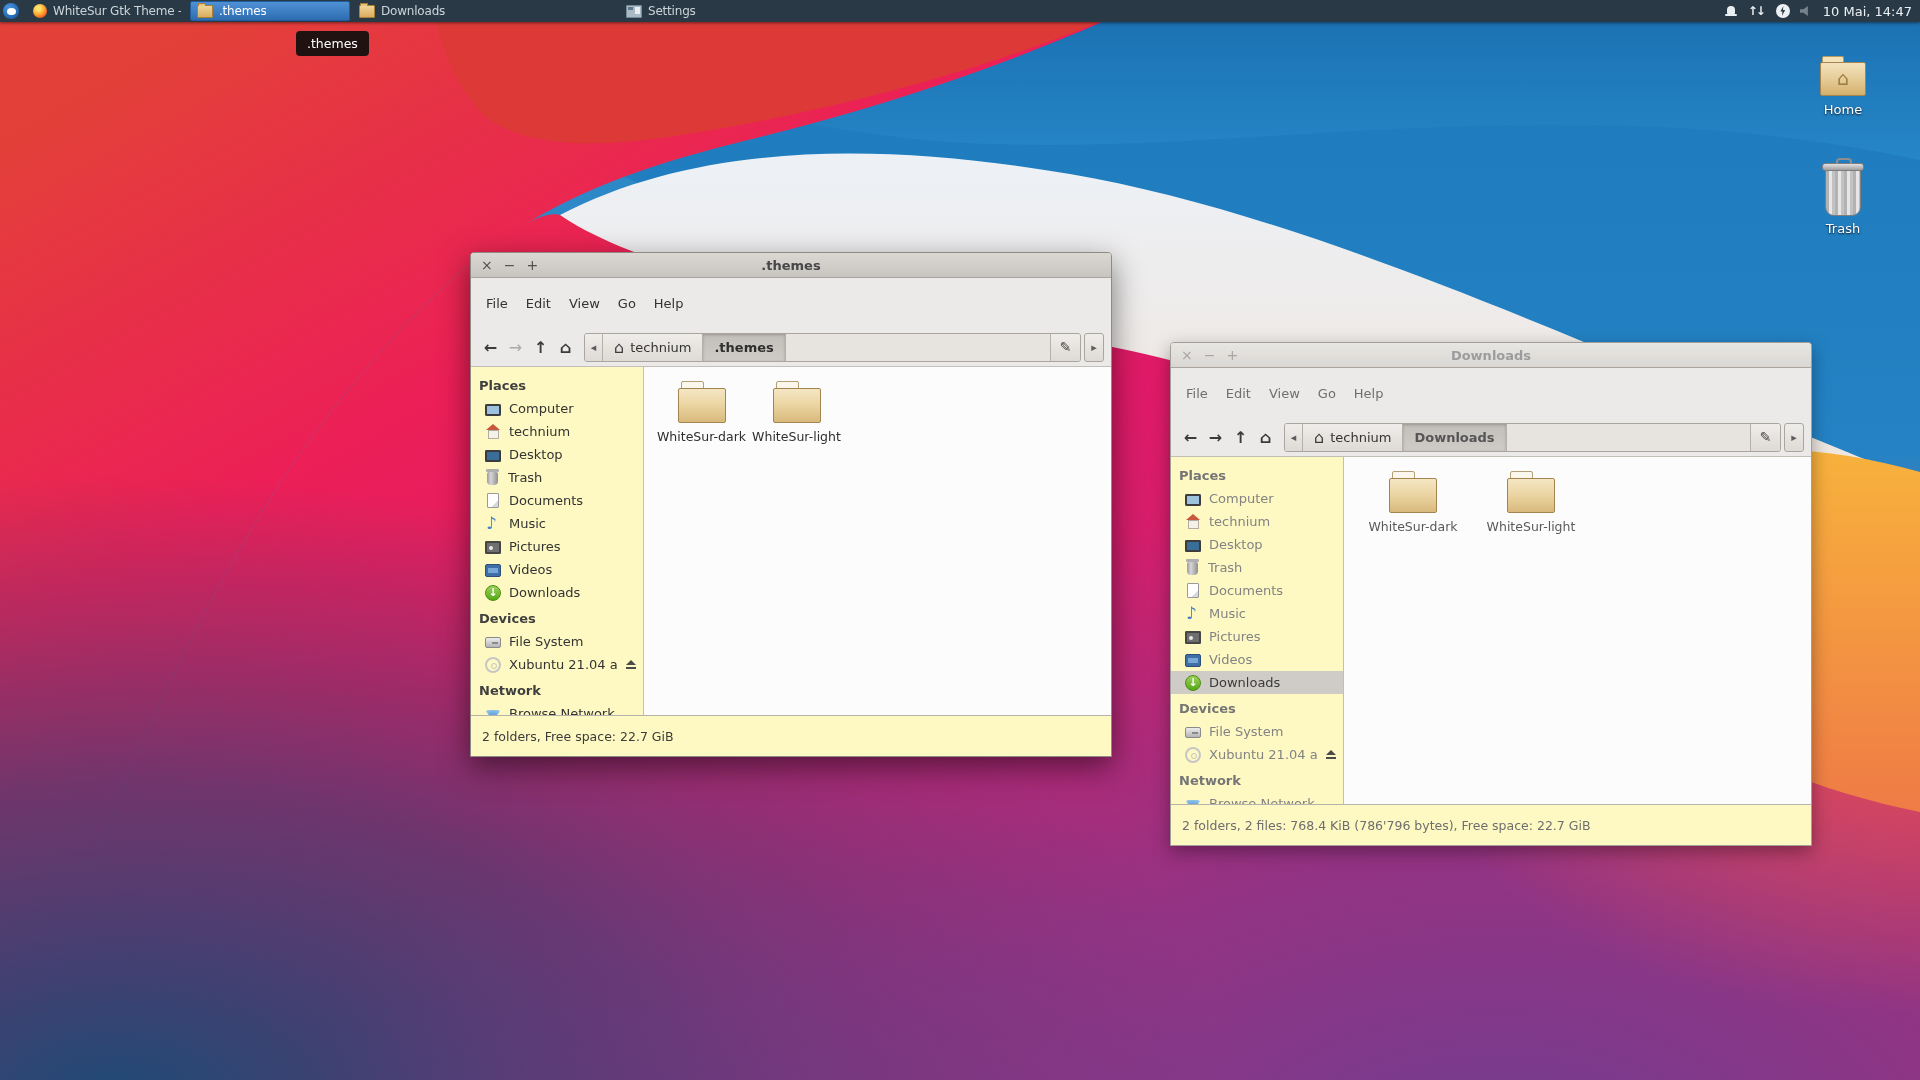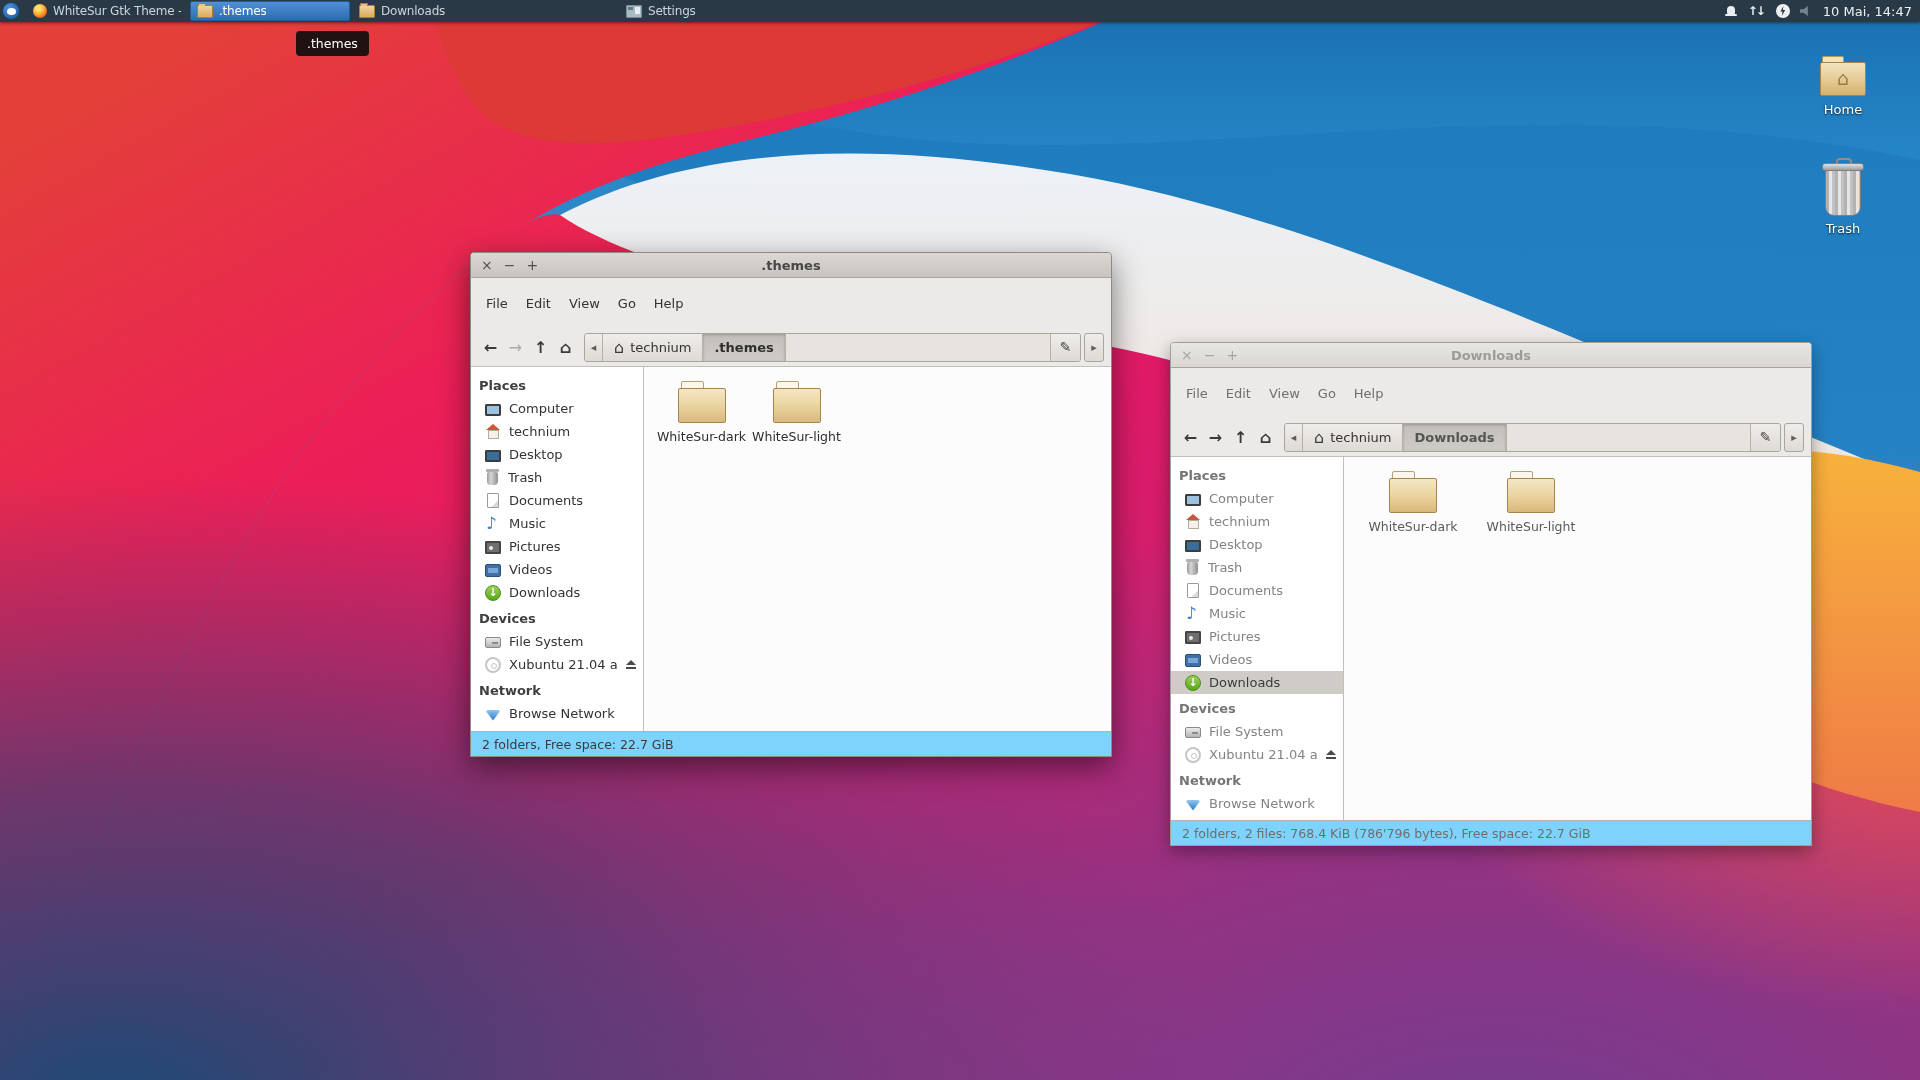--- a/index.html
+++ b/index.html
@@ -98,21 +98,21 @@
   .path-btn.current{background:linear-gradient(#c2beb9,#cfcbc6);font-weight:bold;color:#2e2e2e;
     box-shadow:inset 0 1px 3px rgba(0,0,0,.22);}
   .inactive .path-btn.current{color:#555;}
   .path-spacer{flex:1;background:#e7e4e0;}
   .path-edit{width:29px;display:flex;align-items:center;justify-content:center;font-size:14px;color:#444;
     border-left:1px solid #b5b0aa;background:linear-gradient(#efedea,#dedad5);}
   .nav-next{width:18px;height:27px;margin-left:3px;display:flex;align-items:center;justify-content:center;
     font-size:11px;color:#5c5c5c;border:1px solid #aaa59f;border-radius:3px;
     background:linear-gradient(#efedea,#dedad5);}
   .win-content{flex:1;display:flex;min-height:0;}
-  .sidebar{width:173px;flex:0 0 173px;box-sizing:border-box;background:#ffffff;
+  .sidebar{width:173px;flex:0 0 173px;box-sizing:border-box;background:#fef9c3;
     border-right:1px solid #c2beb8;padding-top:4px;overflow:hidden;font-size:13px;}
   .sb-header{font-weight:bold;color:#3f3f3f;padding:7px 8px 4px 8px;}
   .inactive .sb-header{color:#757575;}
   .sb-row{display:flex;align-items:center;gap:8px;padding:3px 8px 3px 14px;color:#333;height:17px;}
   .sb-row.selected{background:#cfccc8;}
   .sb-label{white-space:nowrap;overflow:hidden;}
   .inactive .sb-row .sb-label{color:#838383;}
   .inactive .sb-row.selected .sb-label{color:#3a3a3a;}
   .sbi{flex:0 0 16px;width:16px;height:16px;position:relative;display:inline-block;}
   .sb-eject{margin-left:auto;position:relative;width:12px;height:9px;}
@@ -167,22 +167,22 @@
   .fi.archive-icon::before{content:"";position:absolute;left:4px;top:4px;right:4px;height:10px;
     background:linear-gradient(180deg,#d8bd86,#bf9d61);clip-path:polygon(8% 0,92% 0,100% 100%,0 100%);
     box-shadow:inset 0 0 0 1px rgba(120,90,45,.55);}
   .fi.archive-icon::after{content:"";position:absolute;left:4px;top:13px;right:4px;bottom:3px;
     background:linear-gradient(180deg,#c7a76e,#ad8a4e);box-shadow:inset 0 0 0 1px rgba(120,90,45,.6);}
   .file-label{margin-top:5px;font-size:12.5px;color:#2e2e2e;text-align:center;line-height:1.15;
     max-width:112px;overflow-wrap:break-word;}
   .inactive .file-label{color:#5a5a5a;}
 
   
-  .statusbar{height:24px;flex:0 0 24px;display:flex;align-items:center;padding:0 11px;
-    background:#7dd3fc;border-top:1px solid #b5b1ab;font-size:12.5px;color:#3c3c3c;}
+  .statusbar{height:24px;flex:0 0 24px;display:flex;align-items:center;padding:8px 11px;
+    background:#fef9c3;border-top:1px solid #b5b1ab;font-size:12.5px;color:#3c3c3c;}
   .inactive .statusbar{color:#6e6e6e;}
 
   
   .glyph-back::before{content:"←";}
   .glyph-forward::before{content:"→";}
   .glyph-up::before{content:"↑";}
   .glyph-home::before{content:"⌂";}
   .glyph-prev::before{content:"◂";}
   .glyph-next::before{content:"▸";}
   .glyph-edit::before{content:"✎";}

